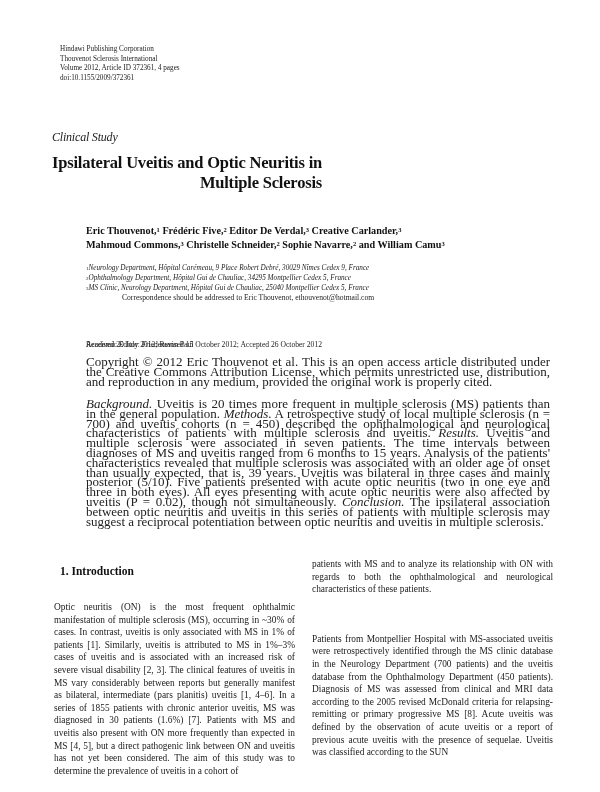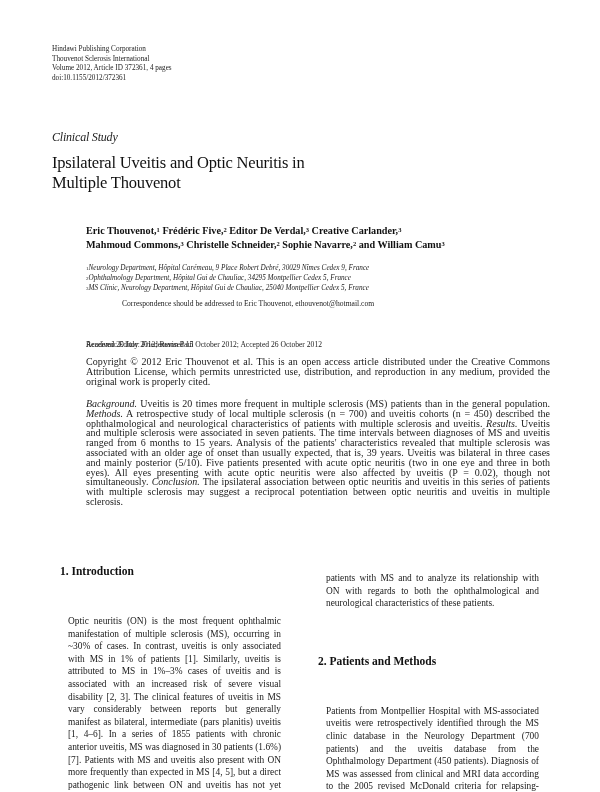--- a/index.html
+++ b/index.html
@@ -4,69 +4,69 @@
 <style>
   html, body { margin: 0; padding: 0; background: #ffffff; }
   body {
     width: 600px; height: 792px; position: relative; overflow: hidden;
     font-family: "Liberation Serif", "DejaVu Serif", serif; color: #1a1a1a;
   }
   .abs { position: absolute; }
   .journal-info {
     left: 52px; top: 45px; font-size: 7.2px; line-height: 9.6px; color: #222;
   }
-  .journal-info div { white-space: nowrap; }
+  .journal-info div { white-space: nowrap; margin-left: 8px; }
   .article-type {
     left: 52px; top: 130px; font-size: 12px; font-style: italic; color: #222;
     letter-spacing: -0.2px;
   }
   .title {
-    left: 52px; top: 153px; font-size: 16.5px; font-weight: normal; line-height: 19.5px;
-    color: #111; letter-spacing: -0.2px;
+    left: 52px; top: 153px; font-size: 16.5px; font-weight: bold; line-height: 19.5px;
+    color: #111; letter-spacing: -0.2px; text-align: right;
   }
   .authors {
     left: 86px; top: 224px; font-size: 10.2px; font-weight: bold; line-height: 13.5px;
     color: #111; white-space: nowrap;
   }
   .authors sup { font-size: 6.5px; vertical-align: top; position: relative; top: -1px; }
   .affiliations {
     left: 86px; top: 264px; font-size: 7.2px; font-style: italic; line-height: 9.8px; color: #222;
   }
   .affiliations div { white-space: nowrap; }
   .affiliations sup { font-size: 5px; font-style: normal; vertical-align: top; }
   .meta-line { left: 86px; font-size: 7.6px; color: #222; white-space: nowrap; }
   .front-block {
-    left: 86px; width: 464px; font-size: 10px; line-height: 9.8px; color: #222;
+    left: 86px; width: 464px; font-size: 13px; line-height: 9.8px; color: #222;
     text-align: justify;
   }
   .front-block i { }
   .col {
     width: 245px; font-size: 9.4px; line-height: 12.6px; color: #1a1a1a; text-align: justify;
   }
   .col-left { left: 52px; top: 556px; }
   .col-right { left: 310px; top: 556px; }
   .section-heading { font-size: 11.5px; font-weight: bold; line-height: 14px; margin: 8px; color: #111; }
-  .para { margin: 16px; }
+  .para { margin: 2px; }
   .gap-h { height: 13px; }
 </style>
 </head>
 <body>
 
 <div class="abs journal-info">
   <div>Hindawi Publishing Corporation</div>
   <div>Thouvenot Sclerosis International</div>
   <div>Volume 2012, Article ID 372361, 4 pages</div>
-  <div>doi:10.1155/2012/372361</div>
+  <div>doi:10.1155/2009/372361</div>
 </div>
 
 <div class="abs article-type">Clinical Study</div>
 
 <div class="abs title">
   <div>Ipsilateral Uveitis and Optic Neuritis in</div>
-  <div>Multiple Thouvenot</div>
+  <div>Multiple Sclerosis</div>
 </div>
 
 <div class="abs authors">
   <div>
     <span>Eric Thouvenot,</span><sup>1</sup>
     <span>Frédéric Five,</span><sup>2</sup>
     <span>Editor De Verdal,</span><sup>3</sup>
     <span>Creative Carlander,</span><sup>3</sup>
   </div>
   <div>
@@ -76,35 +76,34 @@
     <span>and William Camu</span><sup>3</sup>
   </div>
 </div>
 
 <div class="abs affiliations">
   <div><sup>1</sup><span>Neurology Department, Hôpital Carémeau, 9 Place Robert Debré, 30029 Nîmes Cedex 9, France</span></div>
   <div><sup>2</sup><span>Ophthalmology Department, Hôpital Gui de Chauliac, 34295 Montpellier Cedex 5, France</span></div>
   <div><sup>3</sup><span>MS Clinic, Neurology Department, Hôpital Gui de Chauliac, 25040 Montpellier Cedex 5, France</span></div>
 </div>
 
-<div class="abs meta-line" style="top:299px;padding-left:36px;">Correspondence should be addressed to Eric Thouvenot, ethouvenot@hotmail.com</div>
+<div class="abs meta-line" style="top:293px;padding-left:36px;">Correspondence should be addressed to Eric Thouvenot, ethouvenot@hotmail.com</div>
 <div class="abs meta-line" style="top:340px;">Received 20 July 2012; Revised 15 October 2012; Accepted 26 October 2012</div>
 <div class="abs meta-line" style="top:340px;">Academic Editor: Friedemann Paul</div>
 
 <div class="abs front-block" style="top:357px;">Copyright © 2012 Eric Thouvenot et al. This is an open access article distributed under the Creative Commons Attribution License, which permits unrestricted use, distribution, and reproduction in any medium, provided the original work is properly cited.</div>
 
 <div class="abs front-block" style="top:399px;">
   <i>Background.</i><span> Uveitis is 20 times more frequent in multiple sclerosis (MS) patients than in the general population. </span><i>Methods.</i><span> A retrospective study of local multiple sclerosis (n = 700) and uveitis cohorts (n = 450) described the ophthalmological and neurological characteristics of patients with multiple sclerosis and uveitis. </span><i>Results.</i><span> Uveitis and multiple sclerosis were associated in seven patients. The time intervals between diagnoses of MS and uveitis ranged from 6 months to 15 years. Analysis of the patients' characteristics revealed that multiple sclerosis was associated with an older age of onset than usually expected, that is, 39 years. Uveitis was bilateral in three cases and mainly posterior (5/10). Five patients presented with acute optic neuritis (two in one eye and three in both eyes). All eyes presenting with acute optic neuritis were also affected by uveitis (P = 0.02), though not simultaneously. </span><i>Conclusion.</i><span> The ipsilateral association between optic neuritis and uveitis in this series of patients with multiple sclerosis may suggest a reciprocal potentiation between optic neuritis and uveitis in multiple sclerosis.</span>
 </div>
 
 <div class="abs col col-left">
   <h2 class="section-heading">1. Introduction</h2>
   <div class="gap-h"></div>
   <p class="para">Optic neuritis (ON) is the most frequent ophthalmic manifestation of multiple sclerosis (MS), occurring in ~30% of cases. In contrast, uveitis is only associated with MS in 1% of patients [1]. Similarly, uveitis is attributed to MS in 1%–3% cases of uveitis and is associated with an increased risk of severe visual disability [2, 3]. The clinical features of uveitis in MS vary considerably between reports but generally manifest as bilateral, intermediate (pars planitis) uveitis [1, 4–6]. In a series of 1855 patients with chronic anterior uveitis, MS was diagnosed in 30 patients (1.6%) [7]. Patients with MS and uveitis also present with ON more frequently than expected in MS [4, 5], but a direct pathogenic link between ON and uveitis has not yet been considered. The aim of this study was to determine the prevalence of uveitis in a cohort of</p>
 </div>
 
 <div class="abs col col-right">
   <p class="para">patients with MS and to analyze its relationship with ON with regards to both the ophthalmological and neurological characteristics of these patients.</p>
   <div style="height:20px;"></div>
-  <h2 class="section-heading">2. Patients and Methods</h2>
   <div class="gap-h"></div>
   <p class="para">Patients from Montpellier Hospital with MS-associated uveitis were retrospectively identified through the MS clinic database in the Neurology Department (700 patients) and the uveitis database from the Ophthalmology Department (450 patients). Diagnosis of MS was assessed from clinical and MRI data according to the 2005 revised McDonald criteria for relapsing-remitting or primary progressive MS [8]. Acute uveitis was defined by the observation of acute uveitis or a report of previous acute uveitis with the presence of sequelae. Uveitis was classified according to the SUN</p>
 </div>
 
 </body></html>

